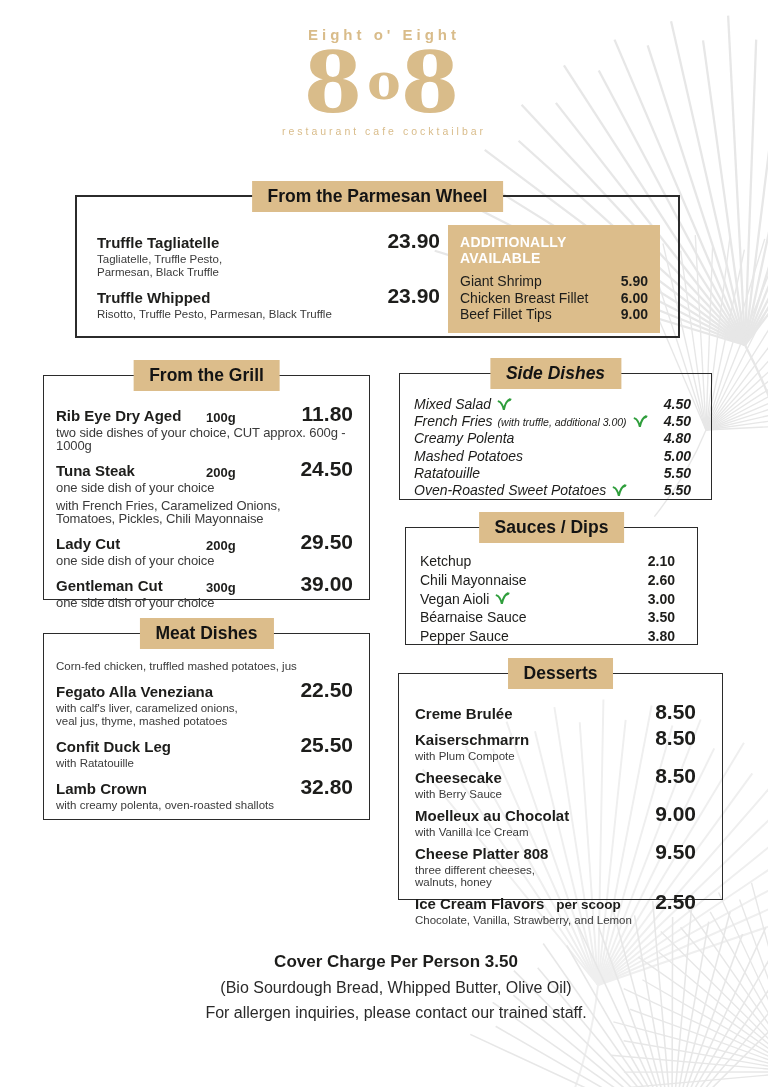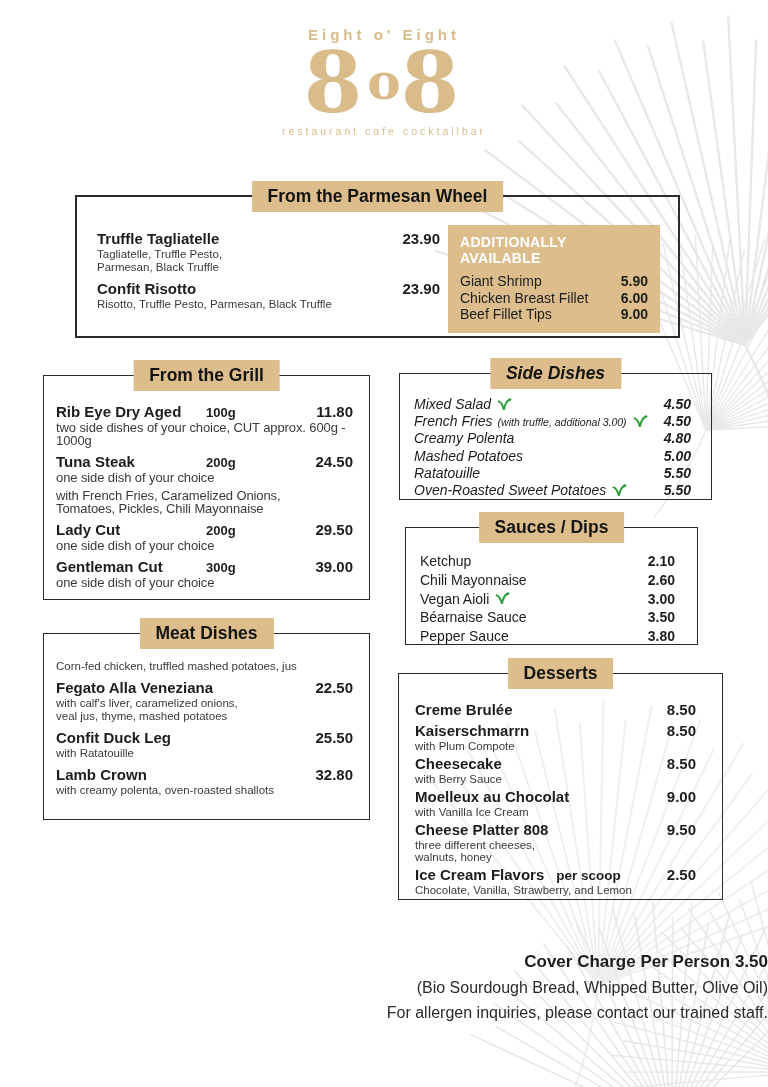--- a/index.html
+++ b/index.html
@@ -44,38 +44,38 @@
   .addon .mi{margin-bottom:0;}
   .addon .mi-name{font-weight:400;font-size:14px;line-height:16.5px;}
   .addon .mi-price{font-size:14px;}
 
   
   .mi{margin-bottom:5px;}
   .mi-line{display:flex;align-items:baseline;position:relative;}
   .mi-name{font-weight:bold;font-size:15px;line-height:19px;}
   .mi-weight{font-weight:bold;font-size:13px;}
   .mi-note{font-size:10.5px;margin-left:5px;white-space:nowrap;}
-  .mi-price{margin-left:auto;font-weight:bold;font-size:15px;padding-left:8px;}
+  .mi-price{margin-left:auto;font-weight:bold;font-size:21px;padding-left:8px;}
   .mi-desc{font-size:11.5px;line-height:13px;color:#3a3a3a;white-space:pre-line;}
   #box-grill .mi-weight{position:absolute;left:150px;bottom:1px;}
   #box-grill .mi-desc{font-size:13px;letter-spacing:-.1px;}
   #box-desserts .mi{margin-bottom:2px;}
   #box-desserts .mi-desc{line-height:12px;}
   #box-desserts .mi-weight{margin-left:12px;font-size:13.5px;}
 
   
   .compact .mi{margin-bottom:0;}
   .compact .mi-name{font-weight:400;font-size:14px;line-height:17.2px;}
   .compact .mi-price{font-size:14px;}
   #box-sauces .mi-name{line-height:18.8px;}
 
   .vicon{width:15px;height:15px;margin-left:6px;align-self:center;transform:translateY(1px);flex:0 0 auto;}
 
   
-  .foot{position:absolute;top:952px;left:0;right:0;text-align:right;margin-left:24px;}
+  .foot{position:absolute;top:952px;left:0;right:0;text-align:center;margin-left:24px;}
   .foot-bold{font-size:17px;font-weight:bold;margin-bottom:7px;}
   .foot-line{font-size:16px;color:#2a2a2a;margin-bottom:7px;}
 </style>
 </head>
 <body>
 
 <div class="page">
 
   <svg class="bg" viewBox="0 0 768 1087" aria-hidden="true">
     <defs>
@@ -135,21 +135,21 @@
         <div class="mi">
           <div class="mi-line">
             <span class="mi-name">Truffle Tagliatelle</span>
             <span class="mi-price">23.90</span>
           </div>
           <div class="mi-desc">Tagliatelle, Truffle Pesto,
 Parmesan, Black Truffle</div>
         </div>
         <div class="mi">
           <div class="mi-line">
-            <span class="mi-name">Confit Risotto</span>
+            <span class="mi-name">Truffle Whipped</span>
             <span class="mi-price">23.90</span>
           </div>
           <div class="mi-desc">Risotto, Truffle Pesto, Parmesan, Black Truffle</div>
         </div>
       </div>
     <aside class="addon">
       <div class="addon-title">ADDITIONALLY AVAILABLE</div>
       <div>
           <div class="mi">
             <div class="mi-line">

